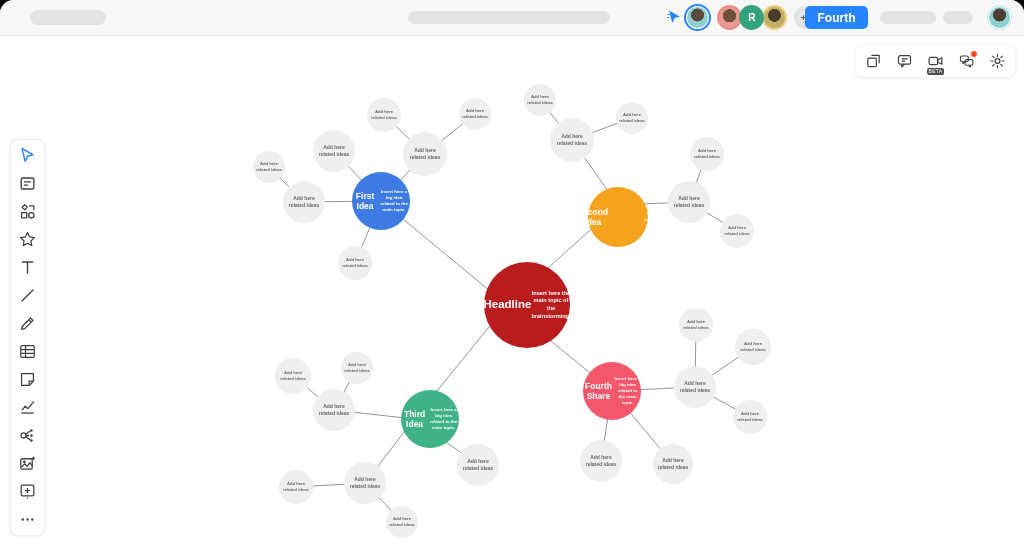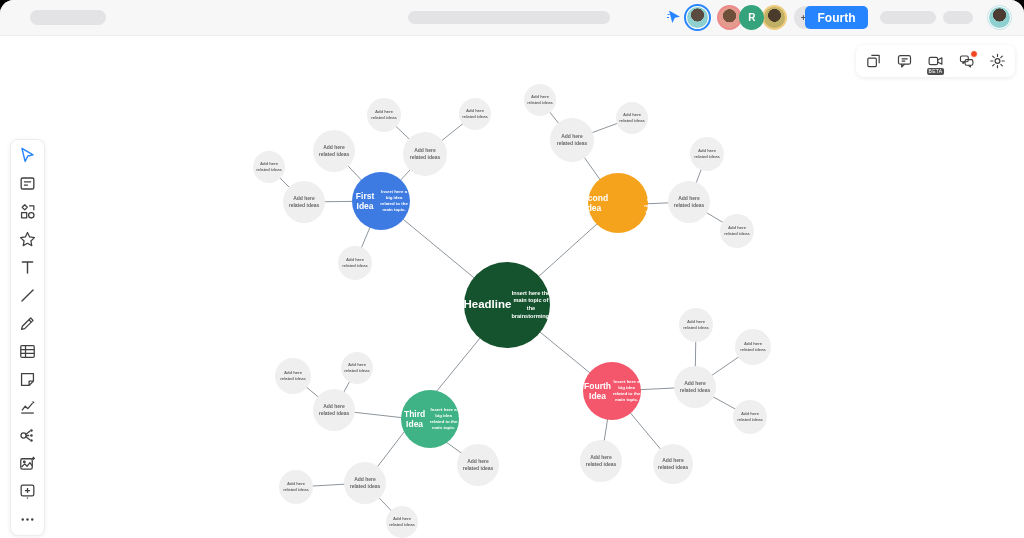--- a/index.html
+++ b/index.html
@@ -85,38 +85,38 @@
       <line x1="365" y1="483" x2="402" y2="522" stroke="#8e959c" stroke-width="1"></line>
       <line x1="414" y1="419" x2="478" y2="465" stroke="#8e959c" stroke-width="1"></line>
       <line x1="612" y1="391" x2="695" y2="387" stroke="#8e959c" stroke-width="1"></line>
       <line x1="695" y1="387" x2="696" y2="325" stroke="#8e959c" stroke-width="1"></line>
       <line x1="695" y1="387" x2="753" y2="347" stroke="#8e959c" stroke-width="1"></line>
       <line x1="695" y1="387" x2="750" y2="417" stroke="#8e959c" stroke-width="1"></line>
       <line x1="612" y1="391" x2="601" y2="461" stroke="#8e959c" stroke-width="1"></line>
       <line x1="612" y1="391" x2="673" y2="464" stroke="#8e959c" stroke-width="1"></line>
     </svg>
   <div class="nodes-layer">
-      <div class="node node-center" style="left: 464px; top: 262px; width: 86px; height: 86px; background: #14532d;">
+      <div class="node node-center" style="left: 484px; top: 262px; width: 86px; height: 86px; background: #b91c1c;">
         <div class="node-title">Headline</div>
         <div class="node-sub">Insert here the main topic of the brainstorming.</div>
       </div>
       <div class="node node-idea" style="left: 352px; top: 172px; width: 58px; height: 58px; background: rgb(61, 123, 227);">
         <div class="node-title">First Idea</div>
         <div class="node-sub">Insert here a big idea related to the main topic.</div>
       </div>
-      <div class="node node-idea" style="left: 588px; top: 173px; width: 60px; height: 60px; background: rgb(245, 163, 29); gap: 36px;">
+      <div class="node node-idea" style="left: 588px; top: 187px; width: 60px; height: 60px; background: rgb(245, 163, 29); gap: 36px;">
         <div class="node-title">Second Idea</div>
         <div class="node-sub">Insert here a big idea related to the main topic.</div>
       </div>
       <div class="node node-idea" style="left: 401px; top: 390px; width: 58px; height: 58px; background: rgb(63, 178, 134);">
         <div class="node-title">Third Idea</div>
         <div class="node-sub">Insert here a big idea related to the main topic.</div>
       </div>
       <div class="node node-idea" style="left: 583px; top: 362px; width: 58px; height: 58px; background: rgb(244, 87, 107);">
-        <div class="node-title">Fourth Idea</div>
+        <div class="node-title">Fourth Share</div>
         <div class="node-sub">Insert here a big idea related to the main topic.</div>
       </div>
       <div class="node node-related" style="left: 313px; top: 130px; width: 42px; height: 42px; background: rgb(239, 239, 239); color: rgb(102, 102, 102); font-size: 5px;">
         <span>Add here related ideas</span>
       </div>
       <div class="node node-related" style="left: 253px; top: 151px; width: 32px; height: 32px; background: rgb(239, 239, 239); color: rgb(102, 102, 102); font-size: 4.2px;">
         <span>Add here related ideas</span>
       </div>
       <div class="node node-related" style="left: 283px; top: 181px; width: 42px; height: 42px; background: rgb(239, 239, 239); color: rgb(102, 102, 102); font-size: 5px;">
         <span>Add here related ideas</span>

